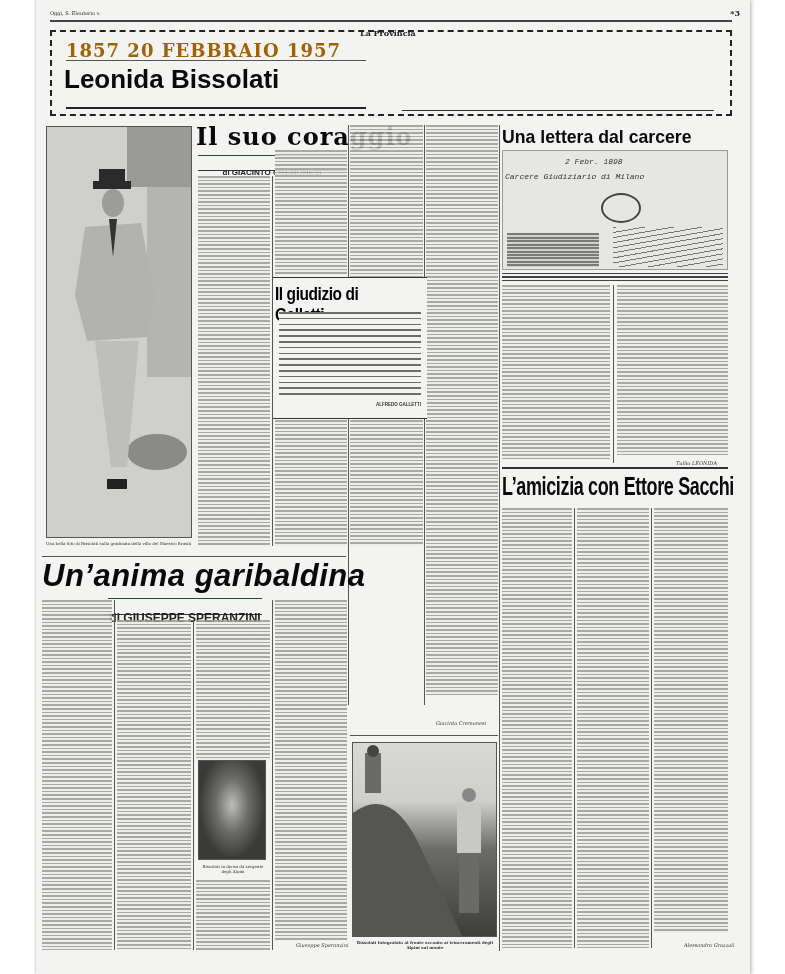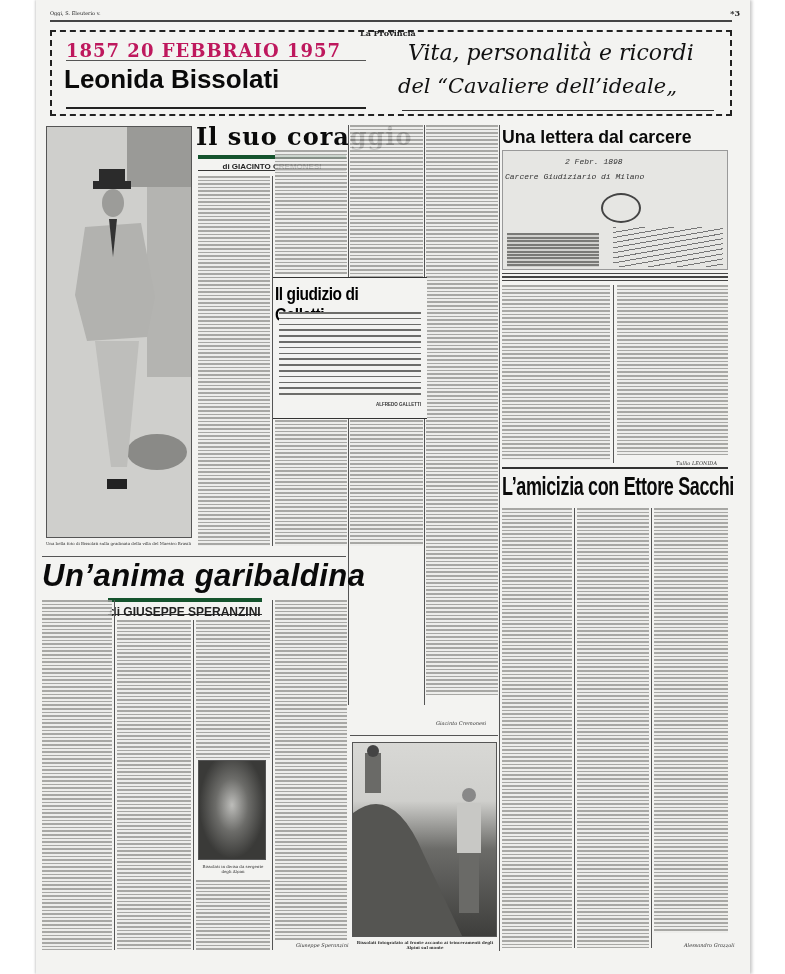--- a/index.html
+++ b/index.html
@@ -4,31 +4,31 @@
 <style>
   html,body{margin:0;padding:0;background:#ffffff;}
   body{width:785px;height:974px;position:relative;overflow:hidden;font-family:"DejaVu Serif",serif;}
   .page{position:absolute;left:36px;top:0;width:714px;height:974px;background:#f3f3f1;box-shadow:2px 0 3px #c8c8c8,-1px 0 2px #d4d4d4;}
   .masthead{position:absolute;left:14px;top:8px;width:690px;height:14px;font-size:8px;color:#222;}
   .masthead .left{position:absolute;left:0;top:2px;font-size:5px;}
   .masthead .center{position:absolute;left:310px;top:0;font-weight:bold;font-size:8px;margin-top:20px;}
   .masthead .right{position:absolute;right:0;top:0;font-weight:bold;font-size:8px;}
   .masthead .rule{position:absolute;left:0;right:8px;top:12px;height:2px;background:#444;}
   .banner{position:absolute;left:14px;top:30px;width:682px;height:86px;border:2px dashed #222;box-sizing:border-box;}
-  .banner .dates{position:absolute;left:14px;top:8px;font-family:"DejaVu Serif",serif;font-weight:bold;font-size:18px;letter-spacing:1px;color:#be185d;}
+  .banner .dates{position:absolute;left:14px;top:8px;font-family:"DejaVu Serif",serif;font-weight:bold;font-size:18px;letter-spacing:1px;color:#a16207;}
   .banner .name{position:absolute;left:12px;top:32px;font-family:"Liberation Sans",sans-serif;font-weight:bold;font-size:26px;color:#0a0a0a;transform:scaleX(1.0);letter-spacing:0px;}
   .banner .rule-l{position:absolute;left:14px;top:75px;width:300px;height:2px;background:#222;}
   .banner .rule-l2{position:absolute;left:14px;top:28px;width:300px;height:1px;background:#555;}
   .banner .sub1{position:absolute;left:356px;top:8px;font-style:italic;font-size:22px;color:#111;font-family:"DejaVu Serif",serif;}
   .banner .sub2{position:absolute;left:346px;top:42px;font-style:italic;font-size:21px;color:#111;font-family:"DejaVu Serif",serif;}
   .banner .rule-r{position:absolute;left:350px;top:78px;width:312px;height:1px;background:#333;}
   .photo{position:absolute;background:linear-gradient(180deg,#c9c9c6 0%,#bdbdba 40%,#d6d6d3 75%,#a9a9a6 100%);border:1px solid #555;box-sizing:border-box;overflow:hidden;}
   .caption{position:absolute;font-size:4px;color:#333;line-height:5px;}
   .headline{position:absolute;color:#0a0a0a;white-space:nowrap;}
-  .byline{position:absolute;font-family:"Liberation Sans",sans-serif;font-size:9px;font-weight:bold;color:#222;border-top:4px solid #14532d;border-bottom:1px solid #333;text-align:center;box-sizing:border-box;padding-top:3px;}
+  .byline{position:absolute;font-family:"Liberation Sans",sans-serif;font-size:9px;font-weight:bold;color:#222;border-top:1px solid #14532d;border-bottom:1px solid #333;text-align:center;box-sizing:border-box;padding-top:12px;}
   .col{position:absolute;background:repeating-linear-gradient(180deg,#9a9a97 0px,#9a9a97 1.6px,#ececea 1.6px,#ececea 3.6px);opacity:0.85;}
   .vrule{position:absolute;width:1px;background:#555;}
   .hrule{position:absolute;height:1px;background:#555;}
   .sig{position:absolute;font-size:5px;color:#333;font-style:italic;}
   .box-galletti{position:absolute;left:237px;top:277px;width:154px;height:140px;border-top:1px solid #333;border-bottom:1px solid #333;background:#f3f3f1;}
   .box-galletti .title{position:absolute;left:2px;top:6px;font-family:"Liberation Sans",sans-serif;font-weight:bold;font-size:18px;transform:scaleX(0.86);transform-origin:left;letter-spacing:-0.5px;}
   .box-galletti .body{position:absolute;left:6px;top:34px;width:142px;height:84px;background:repeating-linear-gradient(180deg,#6d6d6a 0px,#6d6d6a 1.6px,#f3f3f1 1.6px,#f3f3f1 5.8px);}
   .box-galletti .sig2{position:absolute;right:6px;top:124px;font-family:"Liberation Sans",sans-serif;font-size:4.5px;font-weight:bold;color:#333;}
   .letter{position:absolute;left:466px;top:150px;width:226px;height:120px;background:#e6e6e3;border:1px solid #999;box-sizing:border-box;}
   .letter .print{position:absolute;left:4px;top:82px;width:92px;height:34px;background:repeating-linear-gradient(180deg,#7a7a77 0px,#7a7a77 2px,#d0d0cd 2px,#d0d0cd 3.5px);}
@@ -46,22 +46,20 @@
     <span class="center">La Provincia</span>
     <span class="right">*3</span>
     <div class="rule"></div>
   </div>
 
   <div class="banner">
     <div class="dates">1857  20 FEBBRAIO  1957</div>
     <div class="rule-l2"></div>
     <div class="name">Leonida Bissolati</div>
     <div class="rule-l"></div>
-    <div class="sub1">Vita, personalità e ricordi</div>
-    <div class="sub2">del “Cavaliere dell’ideale„</div>
     <div class="rule-r"></div>
   </div>
 
   <div class="photo" style="left:10px;top:126px;width:146px;height:412px;">
     <svg width="146" height="412" viewBox="0 0 146 412">
       <rect x="0" y="0" width="146" height="412" fill="#cfcfcc"></rect>
       <rect x="80" y="0" width="66" height="60" fill="#9a9a97"></rect>
       <rect x="100" y="60" width="46" height="190" fill="#b4b4b1"></rect>
       <ellipse cx="110" cy="325" rx="30" ry="18" fill="#8a8a87"></ellipse>
       <rect x="46" y="54" width="38" height="8" fill="#2b2b2b"></rect>

